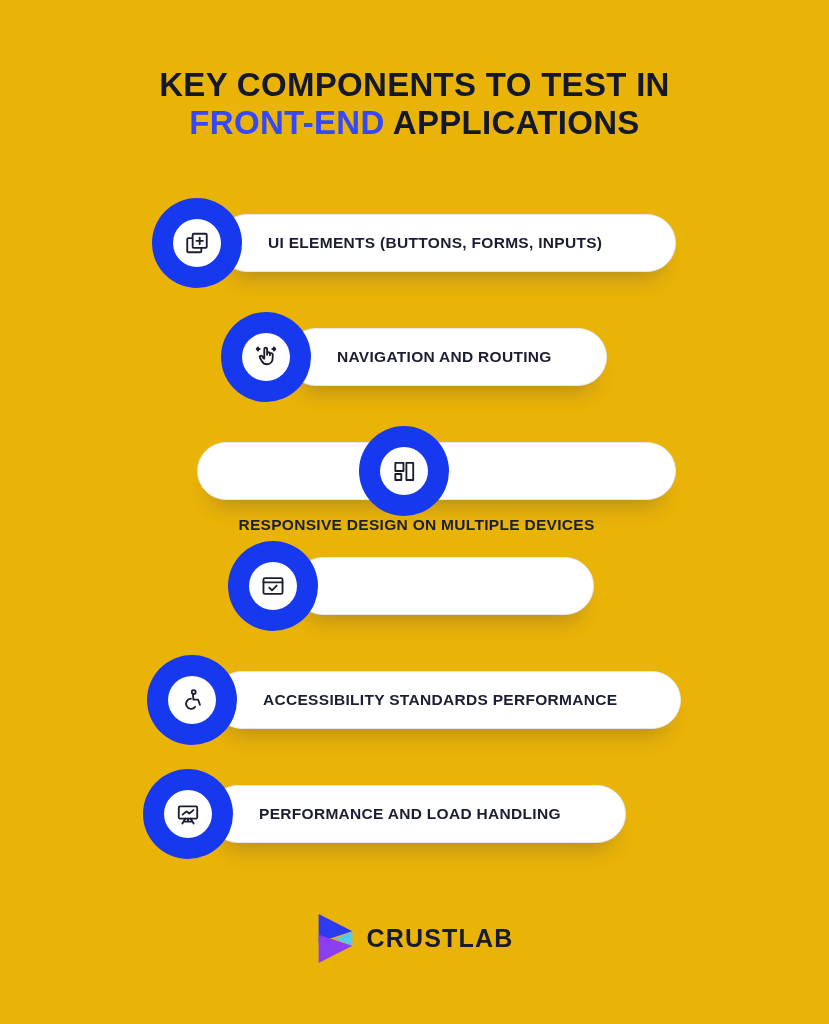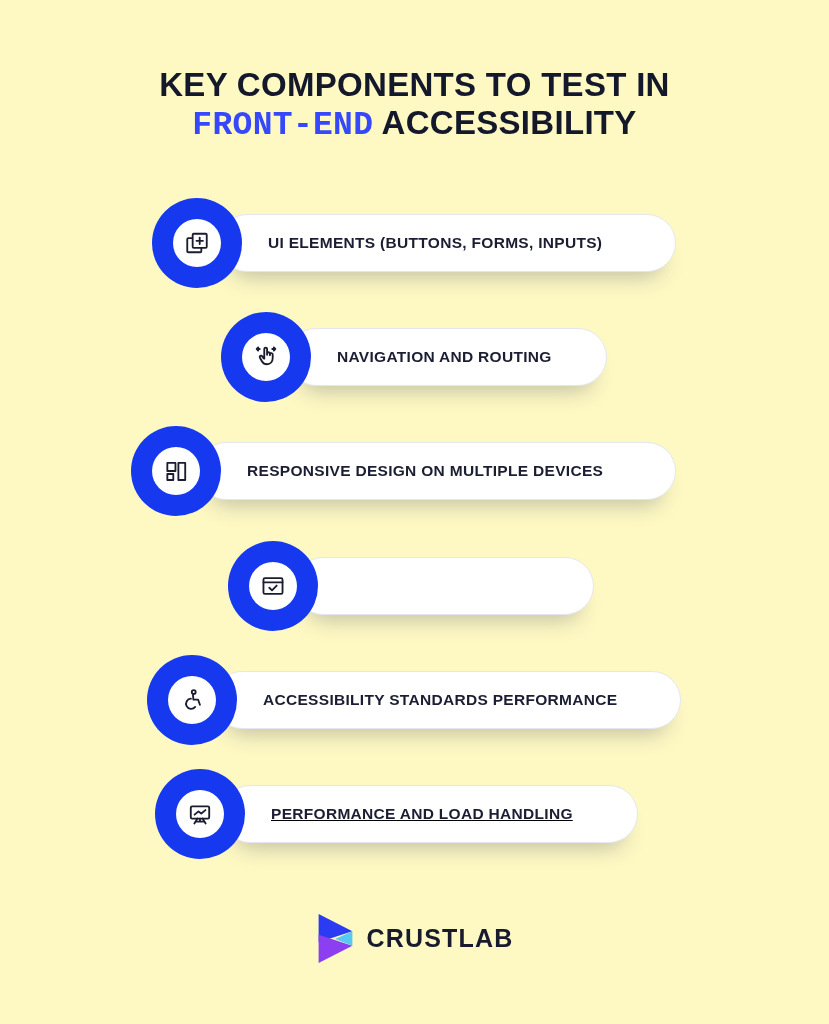--- a/index.html
+++ b/index.html
@@ -1,26 +1,26 @@
 <!DOCTYPE html>
 <html><head>
 <meta charset="utf-8">
 <style>
   html,body{margin:0;padding:0;background:#ffffff;}
   .canvas{
-    position:relative;width:829px;height:1024px;background:#fef9c3;overflow:hidden;
+    position:relative;width:829px;height:1024px;background:#eab308;overflow:hidden;
     font-family:"Liberation Sans",sans-serif;
   }
   
   .title{
     position:absolute;top:66px;left:0;width:100%;
     text-align:center;font-weight:800;font-size:33px;line-height:38px;
     letter-spacing:0.3px;color:#14182b;
   }
-  .title .hl{color:#3548fc;font-family:Liberation Mono, monospace;}
+  .title .hl{color:#3548fc;}
   
   .row{position:absolute;height:90px;display:flex;align-items:center;}
   .pill{
     position:absolute;left:66px;right:0;top:16px;bottom:16px;
     background:#ffffff;border:1px solid #e4e7ef;border-radius:29px;
     box-shadow:0 18px 22px -14px rgba(24,33,77,0.28);
     z-index:1;
   }
   .circle{
     position:relative;z-index:2;width:90px;height:90px;border-radius:50%;
@@ -34,41 +34,41 @@
   .inner svg{display:block;stroke:#1a1d30;fill:none;stroke-width:1.7;
     stroke-linecap:round;stroke-linejoin:round;}
   .label{
     position:relative;z-index:2;margin-left:26px;
     font-weight:700;font-size:15.5px;letter-spacing:0.3px;color:#1b1e32;
     white-space:nowrap;
   }
   
   .r1{left:152px;top:198px;width:524px;}
   .r2{left:221px;top:312px;width:386px;}
-  .r3{left:131px;top:426px;width:545px;}
+  .r3{left:131px;top:426px;width:545px;flex-direction:column;}
   .r4{left:228px;top:541px;width:366px;}
   .r5{left:147px;top:655px;width:534px;}
-  .r6{left:155px;top:769px;width:483px;text-decoration:underline;}
+  .r6{left:143px;top:769px;width:483px;}
   
   .footer{
     position:absolute;top:912px;left:0;width:100%;
     display:flex;align-items:center;justify-content:center;gap:10px;
   }
   .brand-text{
     font-weight:800;font-size:25px;letter-spacing:1.2px;color:#181b2e;
   }
 </style>
 </head>
 <body>
 
 <div class="canvas">
 
   <div class="title">
     <div><span>KEY COMPONENTS TO TEST IN</span></div>
-    <div><span class="hl">FRONT-END</span><span> ACCESSIBILITY</span></div>
+    <div><span class="hl">FRONT-END</span><span> APPLICATIONS</span></div>
   </div>
 
   <div class="row r2">
     <div class="pill"></div>
     <div class="circle">
       <div class="inner">
         <svg width="26" height="26" viewBox="0 0 24 24">
           <path d="M6.2 4.6H3.4M4.8 3.2 3.4 4.6 4.8 6"></path>
           <path d="M17.8 4.6h2.8M19.2 3.2l1.4 1.4-1.4 1.4"></path>
           <path d="M10.4 13.5V4.6a1.3 1.3 0 0 1 2.6 0V10m0-1.2a1.3 1.3 0 0 1 2.6.3v1.2m0-.8a1.3 1.3 0 0 1 2.6.5v2.6c0 3.7-2.1 6.1-5.3 6.1-2.2 0-3.7-1-4.7-2.8l-1.9-3.4a1.25 1.25 0 0 1 2.1-1.3l1.3 1.9"></path>

